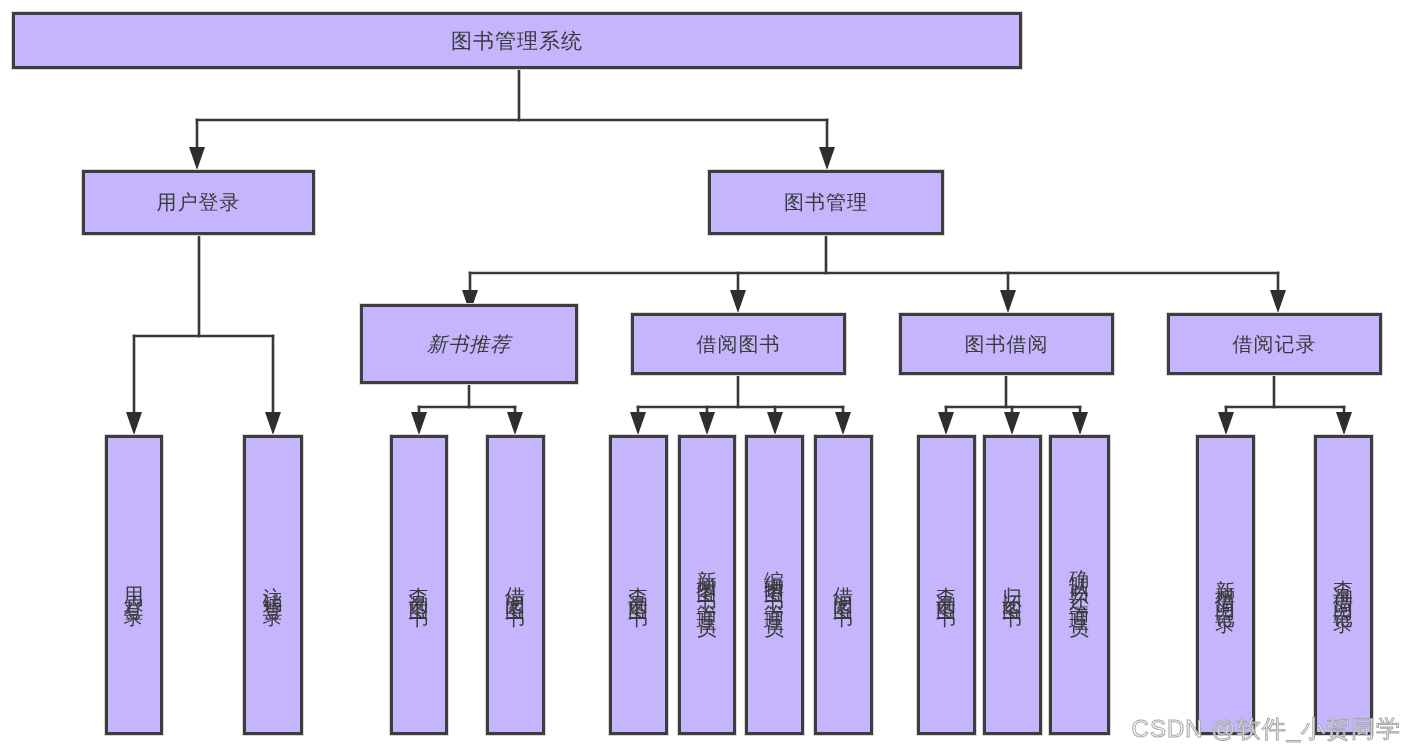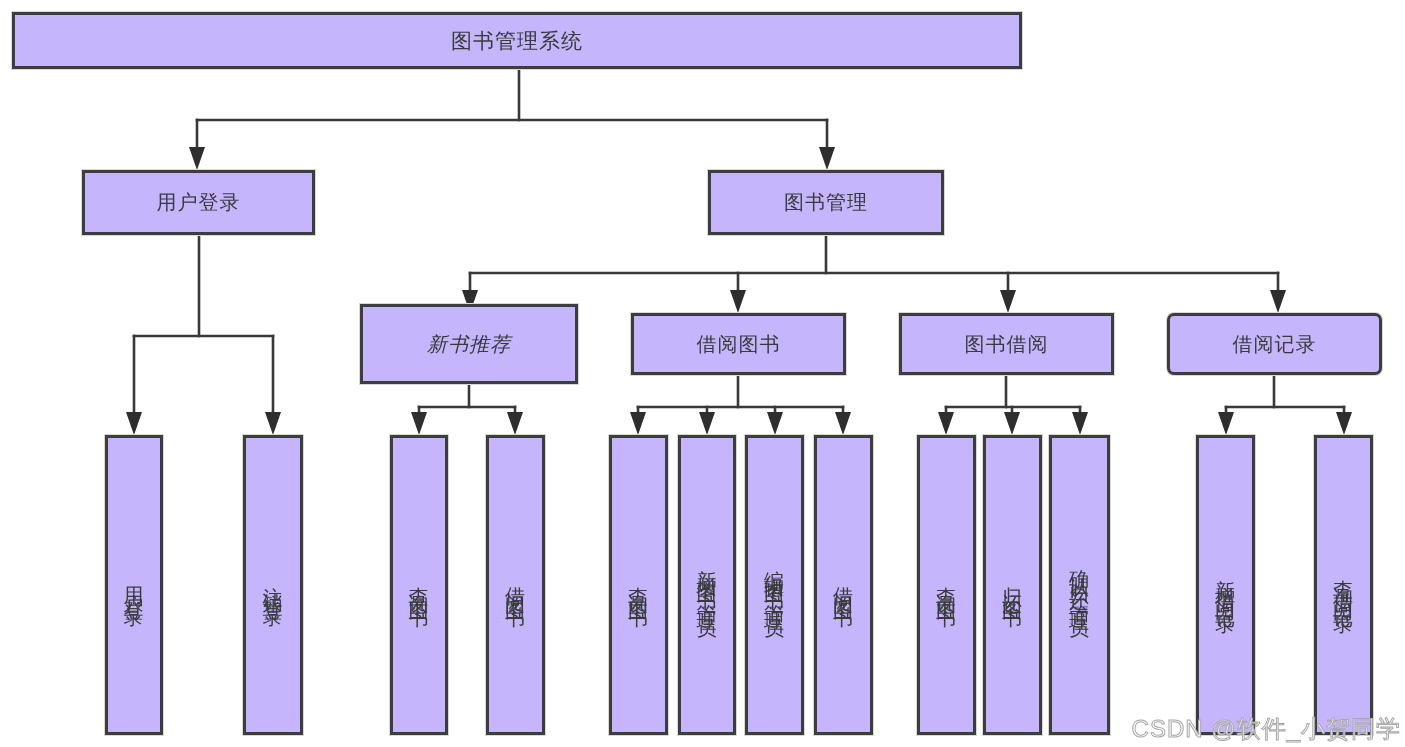--- a/index.html
+++ b/index.html
@@ -139,21 +139,21 @@
 
   <div class="box h" style="left:360px; top:304px; width:218px; height:80px;font-style:italic;">
     <span class="lbl">新书推荐</span>
   </div>
   <div class="box h" style="left:631px; top:313px; width:215px; height:62px;">
     <span class="lbl">借阅图书</span>
   </div>
   <div class="box h" style="left:899px; top:313px; width:215px; height:62px;">
     <span class="lbl">图书借阅</span>
   </div>
-  <div class="box h" style="left:1167px; top:313px; width:215px; height:62px;border-radius:7px;">
+  <div class="box h" style="left:1167px; top:313px; width:215px; height:62px;">
     <span class="lbl">借阅记录</span>
   </div>
 
   <div class="box v" style="left:105px; top:435px; width:58px; height:300px;">
     <span class="lbl">用户登录</span>
   </div>
   <div class="box v" style="left:243px; top:435px; width:60px; height:300px;">
     <span class="lbl">注销登录</span>
   </div>
 

